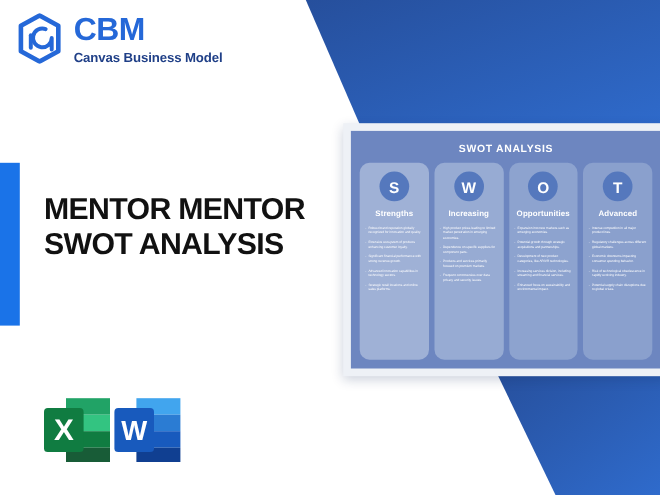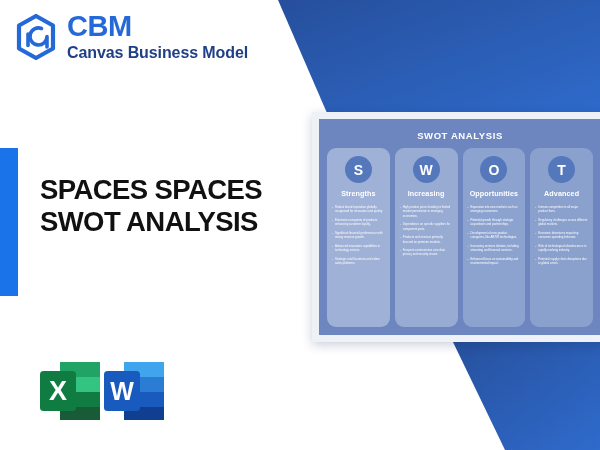--- a/index.html
+++ b/index.html
@@ -27,21 +27,21 @@
     position:absolute; left:14px; top:12px;
     display:flex; align-items:center; gap:9px;
   }
   .logo-mark { width:44px; height:46px; flex:0 0 auto; }
   .logo-text { line-height:1; }
   .logo-title {
     font-size:29px; font-weight:bold; color:#2568d8;
     letter-spacing:-0.5px; line-height:1;
   }
   .logo-sub {
-    font-size:16px; font-weight:bold; color:#1f3f87;
+    font-size:12px; font-weight:bold; color:#1f3f87;
     margin-top:4px; letter-spacing:-0.1px; line-height:1;
   }
 
   
   .main-heading {
     position:absolute; left:40px; top:174px;
     width:268px;
     font-size:27.5px; font-weight:bold; color:#111111;
     line-height:1.18; letter-spacing:-0.6px;
   }
@@ -159,21 +159,21 @@
       <path d="M14 31.5 L14 20" fill="none" stroke="#2568d8" stroke-width="3.6" stroke-linecap="round"></path>
     </svg>
   </span>
   <span class="logo-text">
     <div class="logo-title">CBM</div>
     <div class="logo-sub">Canvas Business Model</div>
   </span>
 </div>
 
 <div class="main-heading">
-  <div>SPACES SPACES</div>
+  <div>MENTOR MENTOR</div>
   <div>SWOT ANALYSIS</div>
 </div>
 
 <div class="files-row">
   <span class="file-icon">
     <svg viewBox="0 0 64 66" width="64" height="66">
       <rect x="22" y="4" width="40" height="15" fill="#21a366"></rect>
       <rect x="22" y="19" width="40" height="15" fill="#33c481"></rect>
       <rect x="22" y="34" width="40" height="15" fill="#107c41"></rect>
       <rect x="22" y="49" width="40" height="13" fill="#185c37"></rect>

